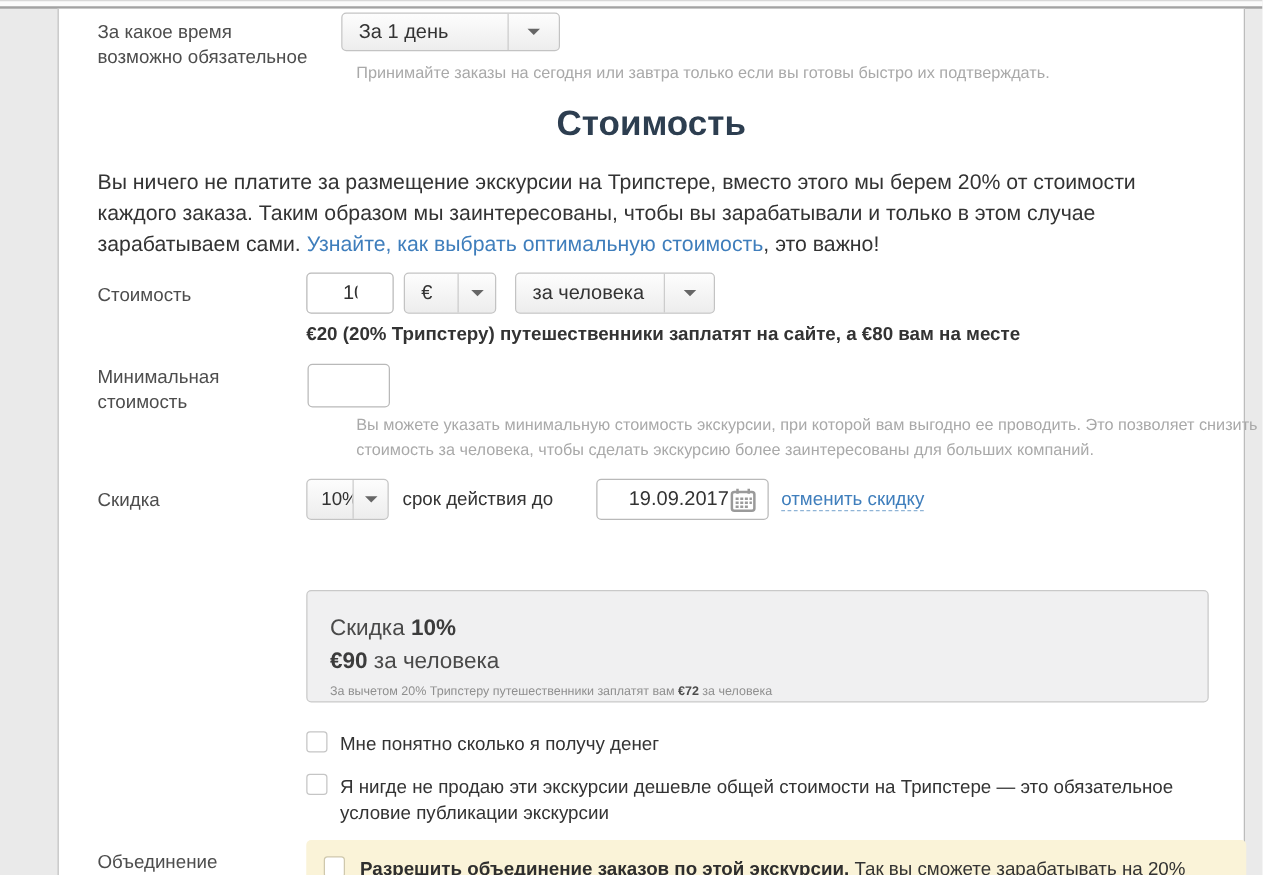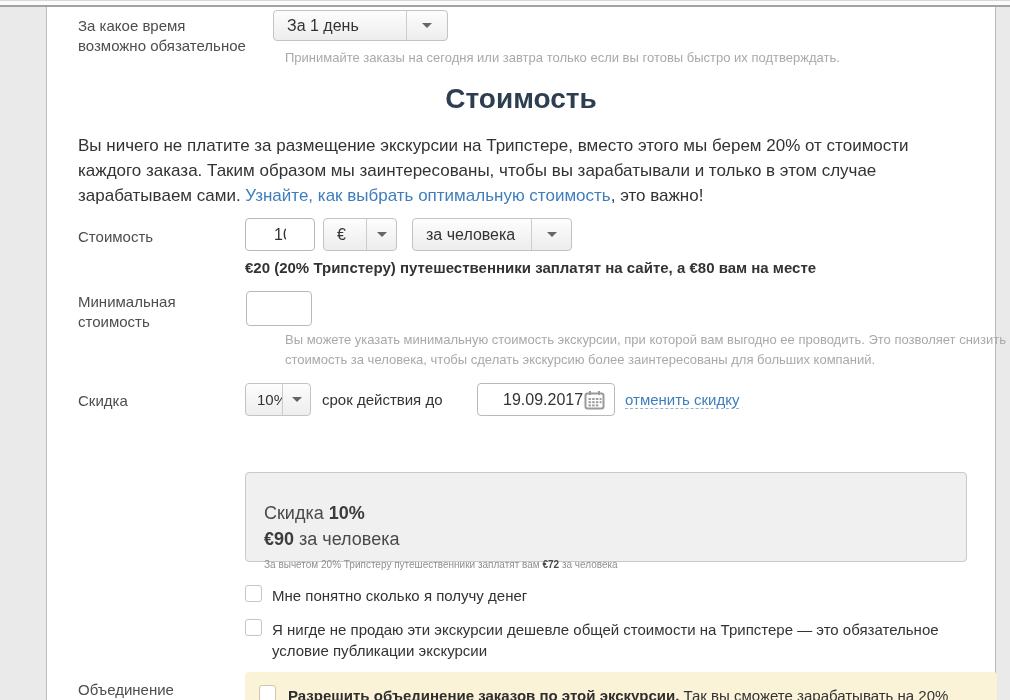--- a/index.html
+++ b/index.html
@@ -53,21 +53,21 @@
   .date-field .dval{flex:1;padding-left:12px;font-size:16px;color:#333;}
   .date-field .cal{padding-right:9px;display:flex;align-items:center;}
 
   .dashed-link{
     font-size:15px;color:#3f7ebc;text-decoration:none;border-bottom:1px dashed #8fb4d6;cursor:pointer;
   }
 
   .summary-box{
     left:198px;top:465px;width:722px;height:90px;box-sizing:border-box;
     background:#f0f0f1;border:1px solid #c9c9c9;border-radius:4px;
-    padding:27px 18px;
+    padding:16px 18px;
   }
   .summary-big{font-size:18px;line-height:26px;color:#4a4a4a;}
   .summary-big b{color:#3c3c3c;}
   .summary-small{font-size:10px;color:#8f8f8f;margin-top:7px;}
   .summary-small b{color:#4a4a4a;}
 
   .checkbox{
     position:absolute;width:17px;height:17px;box-sizing:border-box;
     background:#fff;border:1px solid #c5c5c5;border-radius:3px;cursor:pointer;
   }

